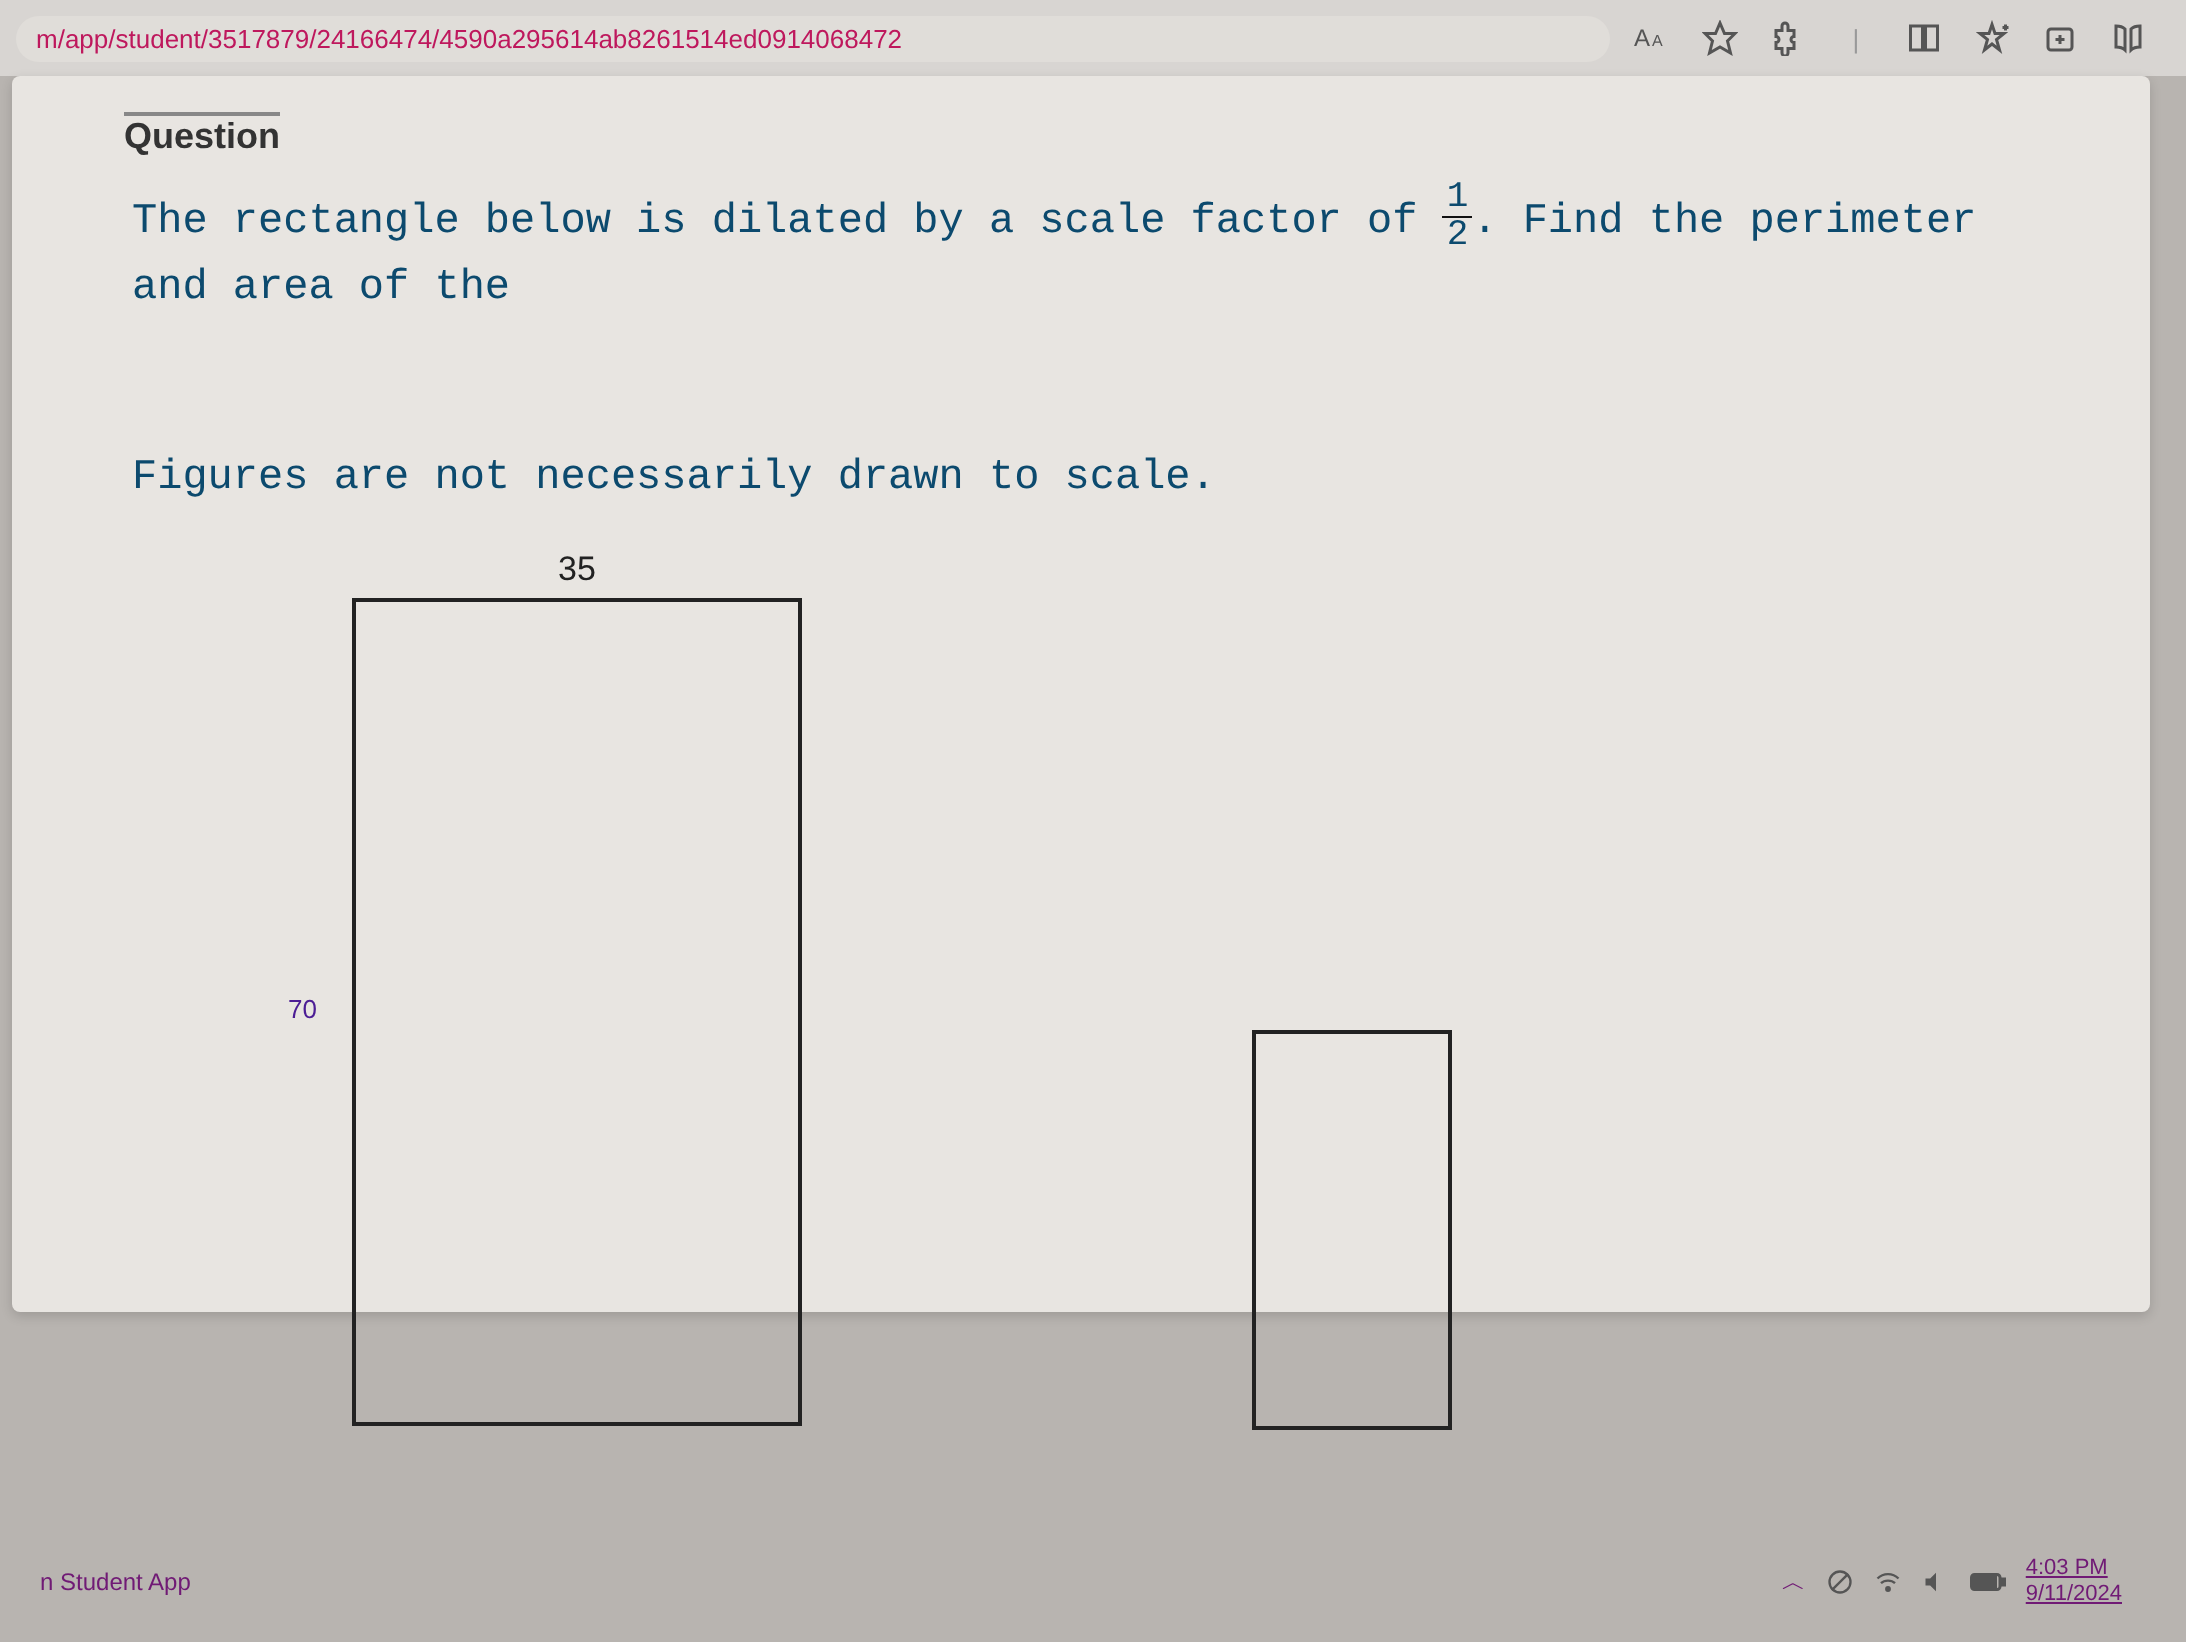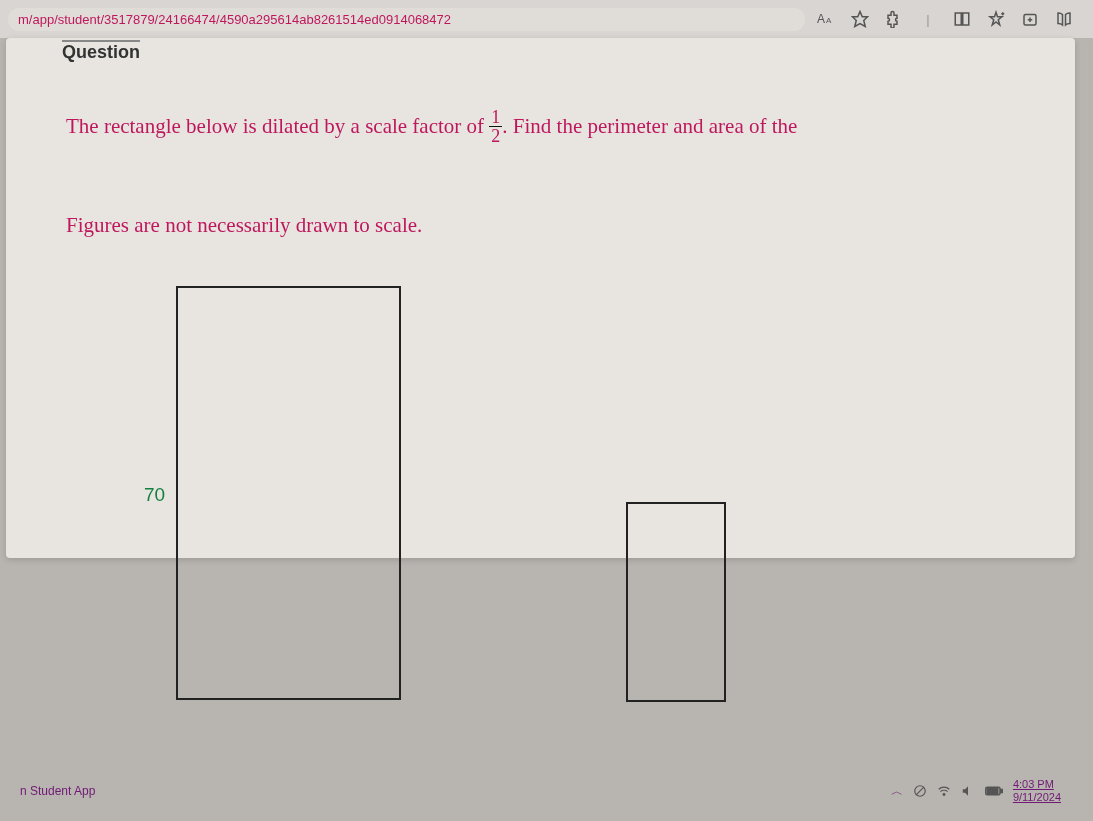--- a/index.html
+++ b/index.html
@@ -36,23 +36,23 @@
   padding: 0 12px;
   align-items: center;
 }
 .browser-icons .ic {
   width: 18px; height: 18px; display:flex;align-items:center;justify-content:center;
   color:#555;
 }
 .content-wrap {
   background: #e8e5e1;
   margin: 0 18px 0 6px;
-  height: 520px;
+  height: 618px;
   border-radius: 4px;
-  padding: 0 40px 20px 60px;
+  padding: 16px 40px 20px 60px;
   position: relative;
   box-shadow: 0 2px 6px rgba(0,0,0,0.15);
 }
 .top-row {
   display: flex;
   justify-content: space-between;
   align-items: flex-start;
   height: 38px;
   padding-top: 2px;
 }
@@ -86,23 +86,22 @@
 .top-btn .play {
   width:14px;height:14px;border:1.5px solid #333;border-radius:50%;
   display:flex;align-items:center;justify-content:center;
 }
 .top-btn .play::after{
   content:"";border-left:5px solid #333;border-top:3px solid transparent;border-bottom:3px solid transparent;margin-left:1px;
 }
 .problem-text {
   font-size: 21px;
   line-height: 1.5;
-  color: #be185d;
-  margin-top: 34px;
-  font-family: Liberation Serif, serif;
+  color: #0c4a6e;
+  font-family: Liberation Mono, monospace;
 }
 .frac {
   display: inline-block;
   vertical-align: middle;
   text-align: center;
   font-size: 18px;
   line-height: 1;
   position: relative;
   top: -2px;
 }
@@ -126,21 +125,21 @@
 .rect .bl{bottom:-1px;left:-1px;border-right:none;border-top:none;}
 .rect .br{bottom:-1px;right:-1px;border-left:none;border-top:none;}
 .big-rect { left: 110px; top: 22px; width: 225px; height: 414px; }
 .small-rect { left: 560px; top: 238px; width: 100px; height: 200px; }
 .dim-top {
   position:absolute; left:110px; top:-2px; width:225px; text-align:center;
   font-family: -apple-system, Segoe UI, sans-serif; font-size:17px; color:#222;
 }
 .dim-left {
   position:absolute; left:78px; top:220px;
-  font-family: -apple-system, Segoe UI, sans-serif; font-size:19px; color:#15803d;
+  font-family: -apple-system, Segoe UI, sans-serif; font-size:13px; color:#4c1d95;
 }
 .taskbar {
   position: absolute;
   bottom: 14px;
   left: 6px; right: 18px;
   height: 32px;
   display: flex;
   align-items: center;
   justify-content: space-between;
   font-family: -apple-system, Segoe UI, sans-serif;
@@ -209,20 +208,21 @@
   </div>
 
   <div class="problem-text">
     <span>The rectangle below is dilated by a scale factor of </span><span class="frac"><span class="n">1</span><span class="d">2</span></span><span>. Find the perimeter and area of the</span><br>
     <br>
     <br>
     <span>Figures are not necessarily drawn to scale.</span>
   </div>
 
   <div class="figures">
+    <div class="dim-top">35</div>
     <div class="dim-left">70</div>
     <div class="rect big-rect">
       <span class="corner tl"></span>
       <span class="corner tr"></span>
       <span class="corner bl"></span>
       <span class="corner br"></span>
     </div>
     <div class="rect small-rect">
       <span class="corner tl"></span>
       <span class="corner tr"></span>

